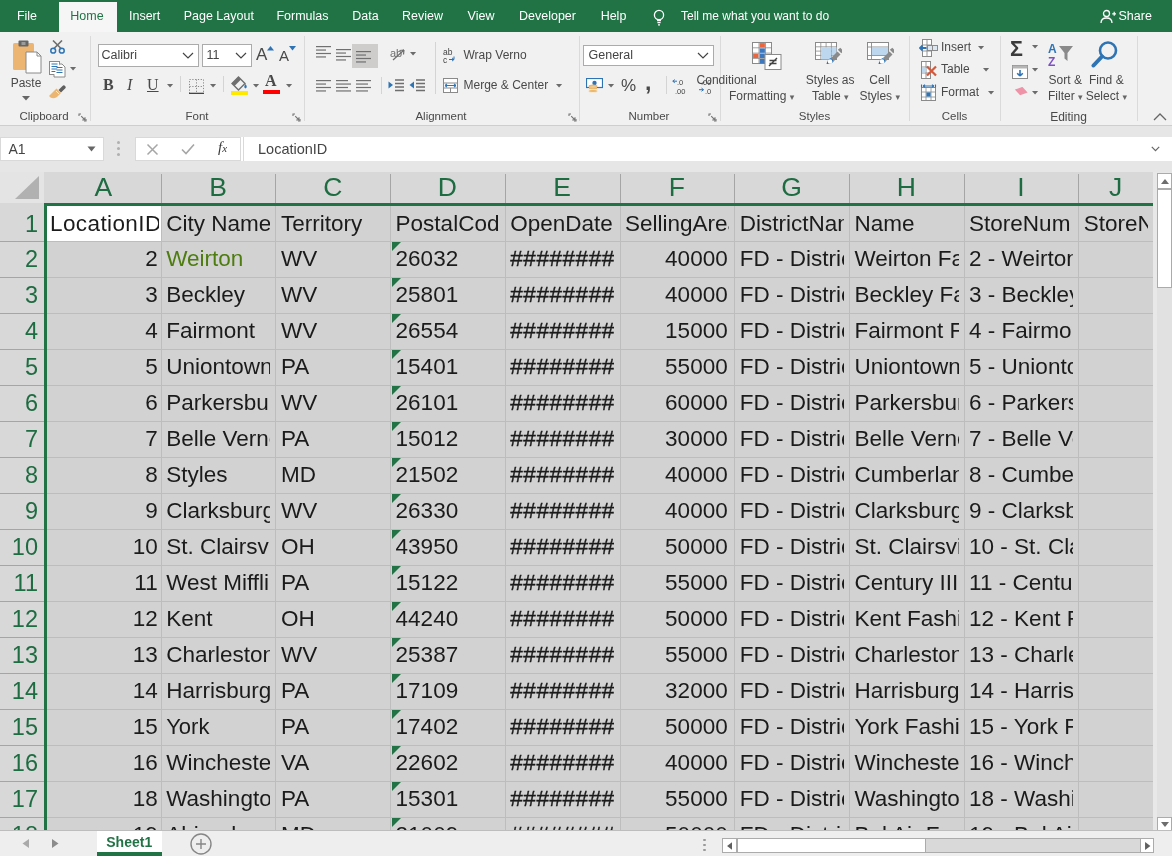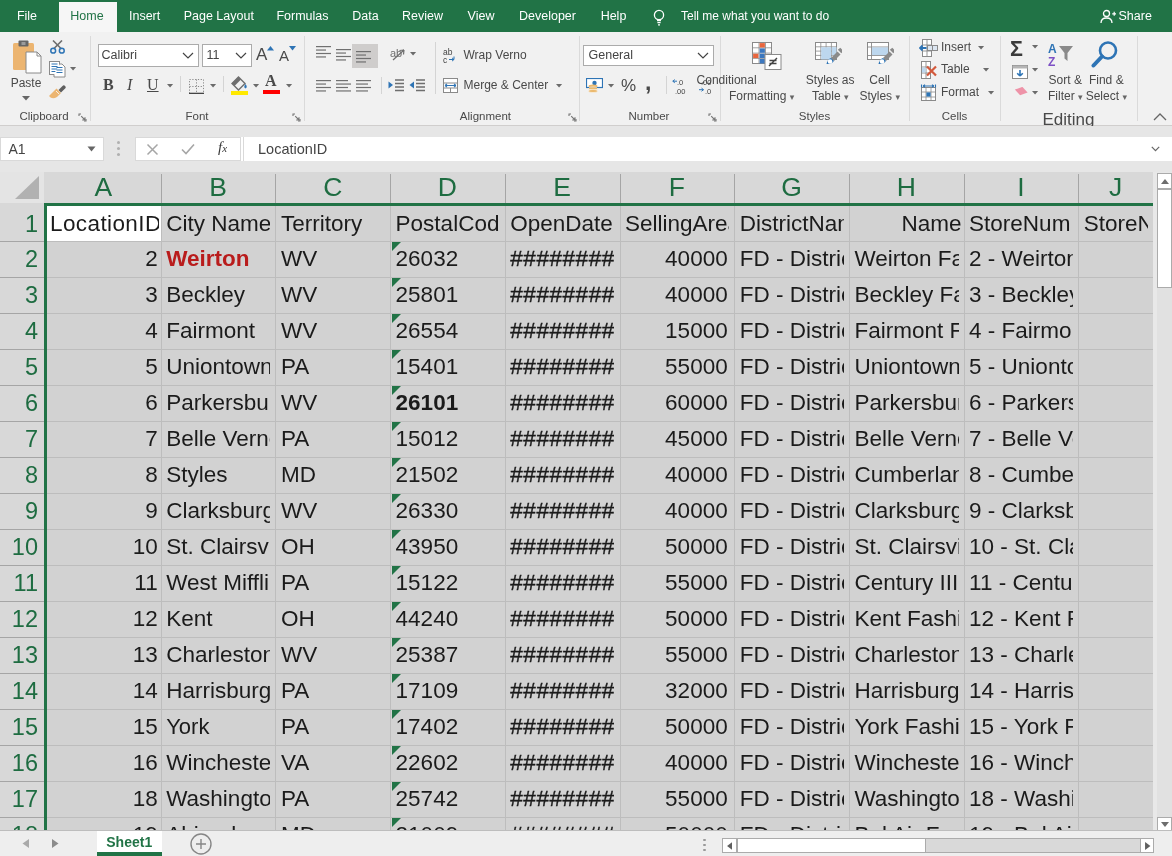--- a/index.html
+++ b/index.html
@@ -32,25 +32,25 @@
 <div class="a" style="left:0;top:124.5px;width:1172px;height:1px;background:#d0cecd"></div>
 <div class="a" style="left:89.6px;top:36px;width:1px;height:85px;background:#dadada"></div>
 <div class="a" style="left:303.6px;top:36px;width:1px;height:85px;background:#dadada"></div>
 <div class="a" style="left:579px;top:36px;width:1px;height:85px;background:#dadada"></div>
 <div class="a" style="left:719.6px;top:36px;width:1px;height:85px;background:#dadada"></div>
 <div class="a" style="left:909.3px;top:36px;width:1px;height:85px;background:#dadada"></div>
 <div class="a" style="left:999.8px;top:36px;width:1px;height:85px;background:#dadada"></div>
 <div class="a" style="left:1137.2px;top:36px;width:1px;height:85px;background:#dadada"></div>
 <div class="a" style="left:-26px;top:110px;width:140px;text-align:center;font-size:11.5px;color:#494949">Clipboard</div>
 <div class="a" style="left:127px;top:110px;width:140px;text-align:center;font-size:11.5px;color:#494949">Font</div>
-<div class="a" style="left:371px;top:110px;width:140px;text-align:right;font-size:11.5px;color:#494949">Alignment</div>
+<div class="a" style="left:371px;top:110px;width:140px;text-align:center;font-size:11.5px;color:#494949">Alignment</div>
 <div class="a" style="left:579px;top:110px;width:140px;text-align:center;font-size:11.5px;color:#494949">Number</div>
 <div class="a" style="left:744.5px;top:110px;width:140px;text-align:center;font-size:11.5px;color:#494949">Styles</div>
 <div class="a" style="left:884.5px;top:110px;width:140px;text-align:center;font-size:11.5px;color:#494949">Cells</div>
-<div class="a" style="left:998.5px;top:110px;width:140px;text-align:center;font-size:17px;color:#494949">Editing</div>
+<div class="a" style="left:998.5px;top:110px;width:140px;text-align:center;font-size:12px;color:#494949">Editing</div>
 <svg class="a" style="left:77.5px;top:112.5px" width="9" height="9" viewBox="0 0 9 9">
     <path d="M1 3 V1 H3 M8 6 V8 H6" stroke="#767676" stroke-width="1.1" fill="none"></path>
     <path d="M3.2 3.2 L7 7 M7 4.2 V7 H4.2" stroke="#767676" stroke-width="1.1" fill="none"></path>
   </svg>
 <svg class="a" style="left:291.5px;top:112.5px" width="9" height="9" viewBox="0 0 9 9">
     <path d="M1 3 V1 H3 M8 6 V8 H6" stroke="#767676" stroke-width="1.1" fill="none"></path>
     <path d="M3.2 3.2 L7 7 M7 4.2 V7 H4.2" stroke="#767676" stroke-width="1.1" fill="none"></path>
   </svg>
 <svg class="a" style="left:567.5px;top:112.5px" width="9" height="9" viewBox="0 0 9 9">
     <path d="M1 3 V1 H3 M8 6 V8 H6" stroke="#767676" stroke-width="1.1" fill="none"></path>
@@ -448,25 +448,25 @@
 <div class="a" style="left:46.5px;top:816.8px;width:1106.5px;height:1px;background:#bdbdbd"></div>
 <div class="a" style="left:44.0px;top:203px;width:1109.0px;height:2.6px;background:#217346"></div>
 <div class="a" style="left:44.0px;top:203px;width:2.6px;height:627.0px;background:#217346"></div>
 <div class="a txt" style="left:50.0px;top:205.6px;width:108.69999999999999px;height:35.20000000000002px;line-height:36px;font-size:22.5px;color:#1b1b1b;text-align:left;letter-spacing:0.4px;">LocationID</div>
 <div class="a txt" style="left:166.2px;top:205.6px;width:104.19999999999999px;height:35.20000000000002px;line-height:36px;font-size:22.5px;color:#1b1b1b;text-align:left;">City Name</div>
 <div class="a txt" style="left:280.9px;top:205.6px;width:104.20000000000005px;height:35.20000000000002px;line-height:36px;font-size:22.5px;color:#1b1b1b;text-align:left;">Territory</div>
 <div class="a txt" style="left:395.6px;top:205.6px;width:104.19999999999999px;height:35.20000000000002px;line-height:36px;font-size:22.5px;color:#1b1b1b;text-align:left;">PostalCode</div>
 <div class="a txt" style="left:510.3px;top:205.6px;width:104.19999999999999px;height:35.20000000000002px;line-height:36px;font-size:22.5px;color:#1b1b1b;text-align:left;">OpenDate</div>
 <div class="a txt" style="left:625.0px;top:205.6px;width:104.20000000000005px;height:35.20000000000002px;line-height:36px;font-size:22.5px;color:#1b1b1b;text-align:left;">SellingArea</div>
 <div class="a txt" style="left:739.7px;top:205.6px;width:104.19999999999993px;height:35.20000000000002px;line-height:36px;font-size:22.5px;color:#1b1b1b;text-align:left;">DistrictName</div>
-<div class="a txt" style="left:854.4px;top:205.6px;width:104.20000000000005px;height:35.20000000000002px;line-height:36px;font-size:22.5px;color:#1b1b1b;text-align:left;margin-left:47px;">Name</div>
+<div class="a txt" style="left:854.4px;top:205.6px;width:104.20000000000005px;height:35.20000000000002px;line-height:36px;font-size:22.5px;color:#1b1b1b;text-align:left;">Name</div>
 <div class="a txt" style="left:969.1px;top:205.6px;width:104.19999999999993px;height:35.20000000000002px;line-height:36px;font-size:22.5px;color:#1b1b1b;text-align:left;">StoreNum</div>
 <div class="a txt" style="left:1083.8px;top:205.6px;width:64.20000000000005px;height:35.20000000000002px;line-height:36px;font-size:22.5px;color:#1b1b1b;text-align:left;">StoreName</div>
 <div class="a txt" style="left:53.0px;top:240.8px;width:104.69999999999999px;height:36.0px;line-height:36px;font-size:22.5px;color:#1b1b1b;text-align:right;">2</div>
-<div class="a txt" style="left:166.2px;top:240.8px;width:104.19999999999999px;height:36.0px;line-height:36px;font-size:22.5px;color:#b91c1c;text-align:left;font-weight:bold;">Weirton</div>
+<div class="a txt" style="left:166.2px;top:240.8px;width:104.19999999999999px;height:36.0px;line-height:36px;font-size:22.5px;color:#4d7c0f;text-align:left;">Weirton</div>
 <div class="a txt" style="left:280.9px;top:240.8px;width:104.20000000000005px;height:36.0px;line-height:36px;font-size:22.5px;color:#1b1b1b;text-align:left;">WV</div>
 <div class="a txt" style="left:395.6px;top:240.8px;width:104.19999999999999px;height:36.0px;line-height:36px;font-size:22.5px;color:#1b1b1b;text-align:left;">26032</div>
 <div class="a txt" style="left:510.3px;top:240.8px;width:104.19999999999999px;height:36.0px;line-height:36px;font-size:22.5px;color:#1b1b1b;text-align:center;letter-spacing:0.55px;"><span style="-webkit-text-stroke:0.4px #1b1b1b">########</span></div>
 <div class="a txt" style="left:625.0px;top:240.8px;width:102.70000000000005px;height:36.0px;line-height:36px;font-size:22.5px;color:#1b1b1b;text-align:right;">40000</div>
 <div class="a txt" style="left:739.7px;top:240.8px;width:104.19999999999993px;height:36.0px;line-height:36px;font-size:22.5px;color:#1b1b1b;text-align:left;">FD - District 0</div>
 <div class="a txt" style="left:854.4px;top:240.8px;width:104.20000000000005px;height:36.0px;line-height:36px;font-size:22.5px;color:#1b1b1b;text-align:left;">Weirton Fashion</div>
 <div class="a txt" style="left:969.1px;top:240.8px;width:104.19999999999993px;height:36.0px;line-height:36px;font-size:22.5px;color:#1b1b1b;text-align:left;">2 - Weirton Fas</div>
 <svg class="a" style="left:391.6px;top:242.3px" width="9" height="9" viewBox="0 0 9 9">
     <path d="M0 0 H9 L0 9 z" fill="#217346"></path>
   </svg>
@@ -502,35 +502,35 @@
 <div class="a txt" style="left:625.0px;top:348.8px;width:102.70000000000005px;height:36.0px;line-height:36px;font-size:22.5px;color:#1b1b1b;text-align:right;">55000</div>
 <div class="a txt" style="left:739.7px;top:348.8px;width:104.19999999999993px;height:36.0px;line-height:36px;font-size:22.5px;color:#1b1b1b;text-align:left;">FD - District 0</div>
 <div class="a txt" style="left:854.4px;top:348.8px;width:104.20000000000005px;height:36.0px;line-height:36px;font-size:22.5px;color:#1b1b1b;text-align:left;">Uniontown Fa</div>
 <div class="a txt" style="left:969.1px;top:348.8px;width:104.19999999999993px;height:36.0px;line-height:36px;font-size:22.5px;color:#1b1b1b;text-align:left;">5 - Uniontown</div>
 <svg class="a" style="left:391.6px;top:350.3px" width="9" height="9" viewBox="0 0 9 9">
     <path d="M0 0 H9 L0 9 z" fill="#217346"></path>
   </svg>
 <div class="a txt" style="left:53.0px;top:384.8px;width:104.69999999999999px;height:36.0px;line-height:36px;font-size:22.5px;color:#1b1b1b;text-align:right;">6</div>
 <div class="a txt" style="left:166.2px;top:384.8px;width:104.19999999999999px;height:36.0px;line-height:36px;font-size:22.5px;color:#1b1b1b;text-align:left;">Parkersburg</div>
 <div class="a txt" style="left:280.9px;top:384.8px;width:104.20000000000005px;height:36.0px;line-height:36px;font-size:22.5px;color:#1b1b1b;text-align:left;">WV</div>
-<div class="a txt" style="left:395.6px;top:384.8px;width:104.19999999999999px;height:36.0px;line-height:36px;font-size:22.5px;color:#1b1b1b;text-align:left;font-weight:bold;">26101</div>
+<div class="a txt" style="left:395.6px;top:384.8px;width:104.19999999999999px;height:36.0px;line-height:36px;font-size:22.5px;color:#1b1b1b;text-align:left;">26101</div>
 <div class="a txt" style="left:510.3px;top:384.8px;width:104.19999999999999px;height:36.0px;line-height:36px;font-size:22.5px;color:#1b1b1b;text-align:center;letter-spacing:0.55px;"><span style="-webkit-text-stroke:0.4px #1b1b1b">########</span></div>
 <div class="a txt" style="left:625.0px;top:384.8px;width:102.70000000000005px;height:36.0px;line-height:36px;font-size:22.5px;color:#1b1b1b;text-align:right;">60000</div>
 <div class="a txt" style="left:739.7px;top:384.8px;width:104.19999999999993px;height:36.0px;line-height:36px;font-size:22.5px;color:#1b1b1b;text-align:left;">FD - District 0</div>
 <div class="a txt" style="left:854.4px;top:384.8px;width:104.20000000000005px;height:36.0px;line-height:36px;font-size:22.5px;color:#1b1b1b;text-align:left;">Parkersburg F</div>
 <div class="a txt" style="left:969.1px;top:384.8px;width:104.19999999999993px;height:36.0px;line-height:36px;font-size:22.5px;color:#1b1b1b;text-align:left;">6 - Parkersbur</div>
 <svg class="a" style="left:391.6px;top:386.3px" width="9" height="9" viewBox="0 0 9 9">
     <path d="M0 0 H9 L0 9 z" fill="#217346"></path>
   </svg>
 <div class="a txt" style="left:53.0px;top:420.8px;width:104.69999999999999px;height:36.0px;line-height:36px;font-size:22.5px;color:#1b1b1b;text-align:right;">7</div>
 <div class="a txt" style="left:166.2px;top:420.8px;width:104.19999999999999px;height:36.0px;line-height:36px;font-size:22.5px;color:#1b1b1b;text-align:left;">Belle Vernon</div>
 <div class="a txt" style="left:280.9px;top:420.8px;width:104.20000000000005px;height:36.0px;line-height:36px;font-size:22.5px;color:#1b1b1b;text-align:left;">PA</div>
 <div class="a txt" style="left:395.6px;top:420.8px;width:104.19999999999999px;height:36.0px;line-height:36px;font-size:22.5px;color:#1b1b1b;text-align:left;">15012</div>
 <div class="a txt" style="left:510.3px;top:420.8px;width:104.19999999999999px;height:36.0px;line-height:36px;font-size:22.5px;color:#1b1b1b;text-align:center;letter-spacing:0.55px;"><span style="-webkit-text-stroke:0.4px #1b1b1b">########</span></div>
-<div class="a txt" style="left:625.0px;top:420.8px;width:102.70000000000005px;height:36.0px;line-height:36px;font-size:22.5px;color:#1b1b1b;text-align:right;">45000</div>
+<div class="a txt" style="left:625.0px;top:420.8px;width:102.70000000000005px;height:36.0px;line-height:36px;font-size:22.5px;color:#1b1b1b;text-align:right;">30000</div>
 <div class="a txt" style="left:739.7px;top:420.8px;width:104.19999999999993px;height:36.0px;line-height:36px;font-size:22.5px;color:#1b1b1b;text-align:left;">FD - District 0</div>
 <div class="a txt" style="left:854.4px;top:420.8px;width:104.20000000000005px;height:36.0px;line-height:36px;font-size:22.5px;color:#1b1b1b;text-align:left;">Belle Vernon F</div>
 <div class="a txt" style="left:969.1px;top:420.8px;width:104.19999999999993px;height:36.0px;line-height:36px;font-size:22.5px;color:#1b1b1b;text-align:left;">7 - Belle Verno</div>
 <svg class="a" style="left:391.6px;top:422.3px" width="9" height="9" viewBox="0 0 9 9">
     <path d="M0 0 H9 L0 9 z" fill="#217346"></path>
   </svg>
 <div class="a txt" style="left:53.0px;top:456.8px;width:104.69999999999999px;height:36.0px;line-height:36px;font-size:22.5px;color:#1b1b1b;text-align:right;">8</div>
 <div class="a txt" style="left:166.2px;top:456.8px;width:104.19999999999999px;height:36.0px;line-height:36px;font-size:22.5px;color:#1b1b1b;text-align:left;">Styles</div>
 <div class="a txt" style="left:280.9px;top:456.8px;width:104.20000000000005px;height:36.0px;line-height:36px;font-size:22.5px;color:#1b1b1b;text-align:left;">MD</div>
 <div class="a txt" style="left:395.6px;top:456.8px;width:104.19999999999999px;height:36.0px;line-height:36px;font-size:22.5px;color:#1b1b1b;text-align:left;">21502</div>
@@ -634,21 +634,21 @@
 <div class="a txt" style="left:625.0px;top:744.8px;width:102.70000000000005px;height:36.0px;line-height:36px;font-size:22.5px;color:#1b1b1b;text-align:right;">40000</div>
 <div class="a txt" style="left:739.7px;top:744.8px;width:104.19999999999993px;height:36.0px;line-height:36px;font-size:22.5px;color:#1b1b1b;text-align:left;">FD - District 0</div>
 <div class="a txt" style="left:854.4px;top:744.8px;width:104.20000000000005px;height:36.0px;line-height:36px;font-size:22.5px;color:#1b1b1b;text-align:left;">Winchester Fa</div>
 <div class="a txt" style="left:969.1px;top:744.8px;width:104.19999999999993px;height:36.0px;line-height:36px;font-size:22.5px;color:#1b1b1b;text-align:left;">16 - Wincheste</div>
 <svg class="a" style="left:391.6px;top:746.3px" width="9" height="9" viewBox="0 0 9 9">
     <path d="M0 0 H9 L0 9 z" fill="#217346"></path>
   </svg>
 <div class="a txt" style="left:53.0px;top:780.8px;width:104.69999999999999px;height:36.0px;line-height:36px;font-size:22.5px;color:#1b1b1b;text-align:right;">18</div>
 <div class="a txt" style="left:166.2px;top:780.8px;width:104.19999999999999px;height:36.0px;line-height:36px;font-size:22.5px;color:#1b1b1b;text-align:left;">Washington</div>
 <div class="a txt" style="left:280.9px;top:780.8px;width:104.20000000000005px;height:36.0px;line-height:36px;font-size:22.5px;color:#1b1b1b;text-align:left;">PA</div>
-<div class="a txt" style="left:395.6px;top:780.8px;width:104.19999999999999px;height:36.0px;line-height:36px;font-size:22.5px;color:#1b1b1b;text-align:left;">25742</div>
+<div class="a txt" style="left:395.6px;top:780.8px;width:104.19999999999999px;height:36.0px;line-height:36px;font-size:22.5px;color:#1b1b1b;text-align:left;">15301</div>
 <div class="a txt" style="left:510.3px;top:780.8px;width:104.19999999999999px;height:36.0px;line-height:36px;font-size:22.5px;color:#1b1b1b;text-align:center;letter-spacing:0.55px;"><span style="-webkit-text-stroke:0.4px #1b1b1b">########</span></div>
 <div class="a txt" style="left:625.0px;top:780.8px;width:102.70000000000005px;height:36.0px;line-height:36px;font-size:22.5px;color:#1b1b1b;text-align:right;">55000</div>
 <div class="a txt" style="left:739.7px;top:780.8px;width:104.19999999999993px;height:36.0px;line-height:36px;font-size:22.5px;color:#1b1b1b;text-align:left;">FD - District 0</div>
 <div class="a txt" style="left:854.4px;top:780.8px;width:104.20000000000005px;height:36.0px;line-height:36px;font-size:22.5px;color:#1b1b1b;text-align:left;">Washington F</div>
 <div class="a txt" style="left:969.1px;top:780.8px;width:104.19999999999993px;height:36.0px;line-height:36px;font-size:22.5px;color:#1b1b1b;text-align:left;">18 - Washingt</div>
 <svg class="a" style="left:391.6px;top:782.3px" width="9" height="9" viewBox="0 0 9 9">
     <path d="M0 0 H9 L0 9 z" fill="#217346"></path>
   </svg>
 <div class="a txt" style="left:53.0px;top:816.8px;width:104.69999999999999px;height:13.200000000000045px;line-height:36px;font-size:22.5px;color:#1b1b1b;text-align:right;">19</div>
 <div class="a txt" style="left:166.2px;top:816.8px;width:104.19999999999999px;height:13.200000000000045px;line-height:36px;font-size:22.5px;color:#1b1b1b;text-align:left;">Abingdon</div>

